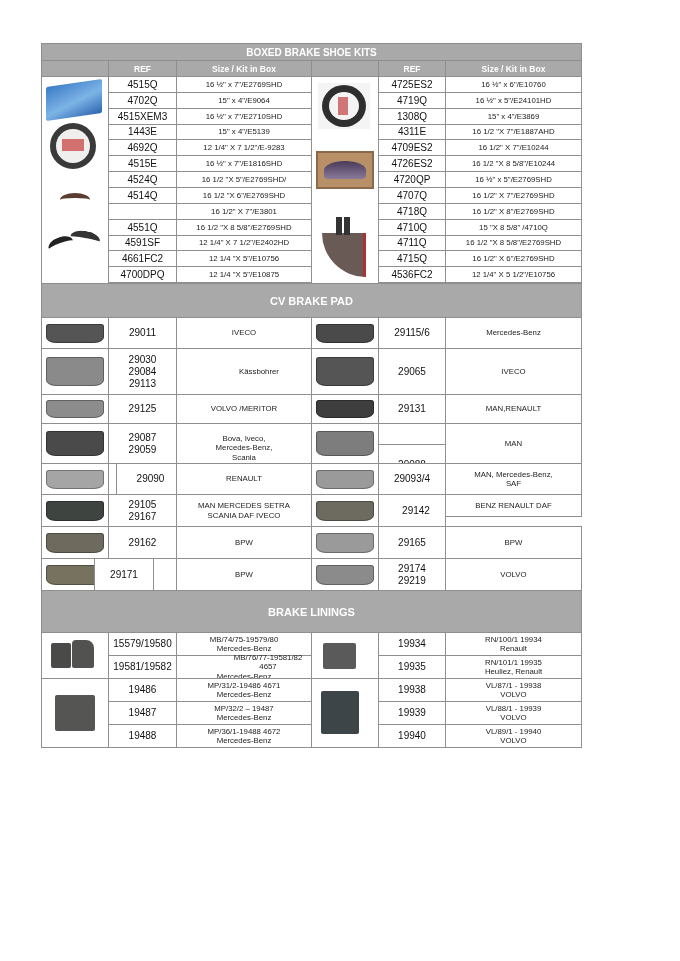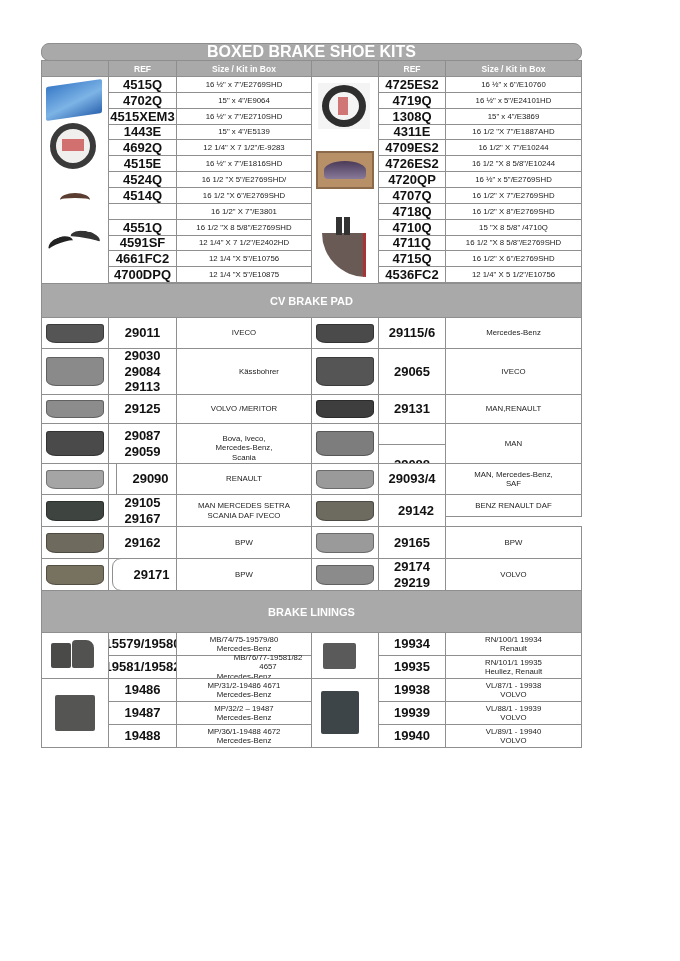--- a/index.html
+++ b/index.html
@@ -1,23 +1,23 @@
 <!DOCTYPE html>
 <html><head>
 <meta charset="utf-8">
 <style>
   html, body { margin:0; padding:0; background:#ffffff; }
   body { width:680px; height:961px; position:relative; overflow:hidden; font-family:"Liberation Sans", sans-serif; color:#222; }
   .abs { position:absolute; box-sizing:border-box; }
   .title-bar { background:#a9a9a9; color:#ffffff; font-weight:bold; display:flex; align-items:center; justify-content:center; border:1px solid #8e8e8e; }
-  .t1 { font-size:16px;border-radius:8px; }
+  .t1 { font-size:10px; }
   .t2 { font-size:11px; }
   .hdr-cell { background:#a9a9a9; color:#ffffff; font-weight:bold; font-size:8.5px; display:flex; align-items:center; justify-content:center; border:1px solid #8e8e8e; }
   .cell { display:flex; align-items:center; justify-content:center; text-align:center; border:1px solid #8f8f8f; background:#fff; line-height:1.2; }
-  .ref { font-weight:bold; font-size:13px; color:#111; flex-direction:column; }
+  .ref { font-weight:normal; font-size:10px; color:#111; flex-direction:column; }
   .desc { font-size:7.8px; color:#222; flex-direction:column; }
   .img-cell { border:1px solid #8f8f8f; background:#fff; }
   .pad { position:absolute; border-radius:3px 3px 10px 10px / 3px 3px 6px 6px; }
   .lining { position:absolute; border-radius:2px; }
 </style>
 </head>
 <body>
 
 <div id="root">
     <div class="abs title-bar t1" style="left: 41px; top: 43px; width: 541px; height: 18px;">BOXED BRAKE SHOE KITS</div>
@@ -228,21 +228,21 @@
     </div>
     <div class="abs cell ref" style="left: 378px; top: 526px; width: 68px; height: 33px;">
       <span style="display: block;">29165</span>
     </div>
     <div class="abs cell desc" style="left: 445px; top: 526px; width: 137px; height: 33px;">
       <span style="display: block;">BPW</span>
     </div>
     <div class="abs img-cell" style="left: 41px; top: 558px; width: 68px; height: 33px;">
       <div class="pad" style="left: 4px; top: 6px; width: 58px; height: 20px; background: rgb(119, 113, 95); box-shadow: rgba(0, 0, 0, 0.3) 0px 0px 0px 1px inset;"></div>
     </div>
-    <div class="abs cell ref" style="left: 112px; top: 558px; width: 79px; height: 33px; border-radius: 9px;">
+    <div class="abs cell ref" style="left: 94px; top: 558px; width: 60px; height: 33px;">
       <span style="display: block;">29171</span>
     </div>
     <div class="abs cell desc" style="left: 176px; top: 558px; width: 136px; height: 33px;">
       <span style="display: block;">BPW</span>
     </div>
     <div class="abs img-cell" style="left: 311px; top: 558px; width: 68px; height: 33px;">
       <div class="pad" style="left: 4px; top: 6px; width: 58px; height: 20px; background: rgb(139, 139, 139); box-shadow: rgba(0, 0, 0, 0.3) 0px 0px 0px 1px inset;"></div>
     </div>
     <div class="abs cell ref" style="left: 378px; top: 558px; width: 68px; height: 33px;">
       <span style="display: block;">29174</span>

